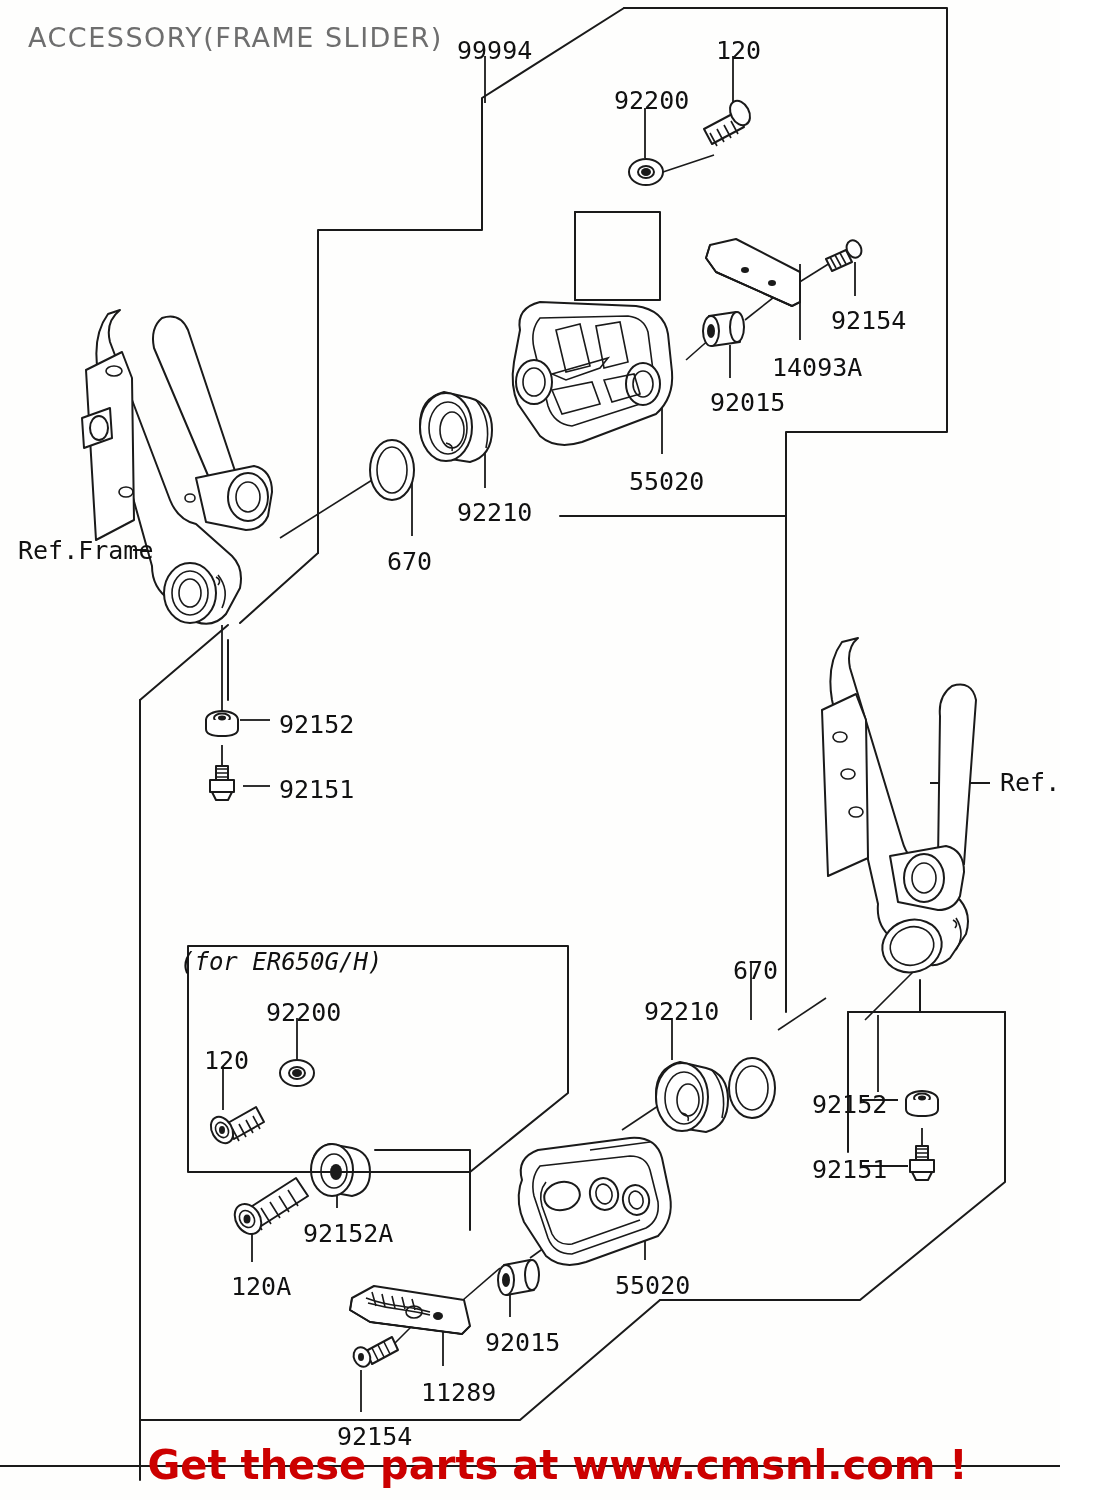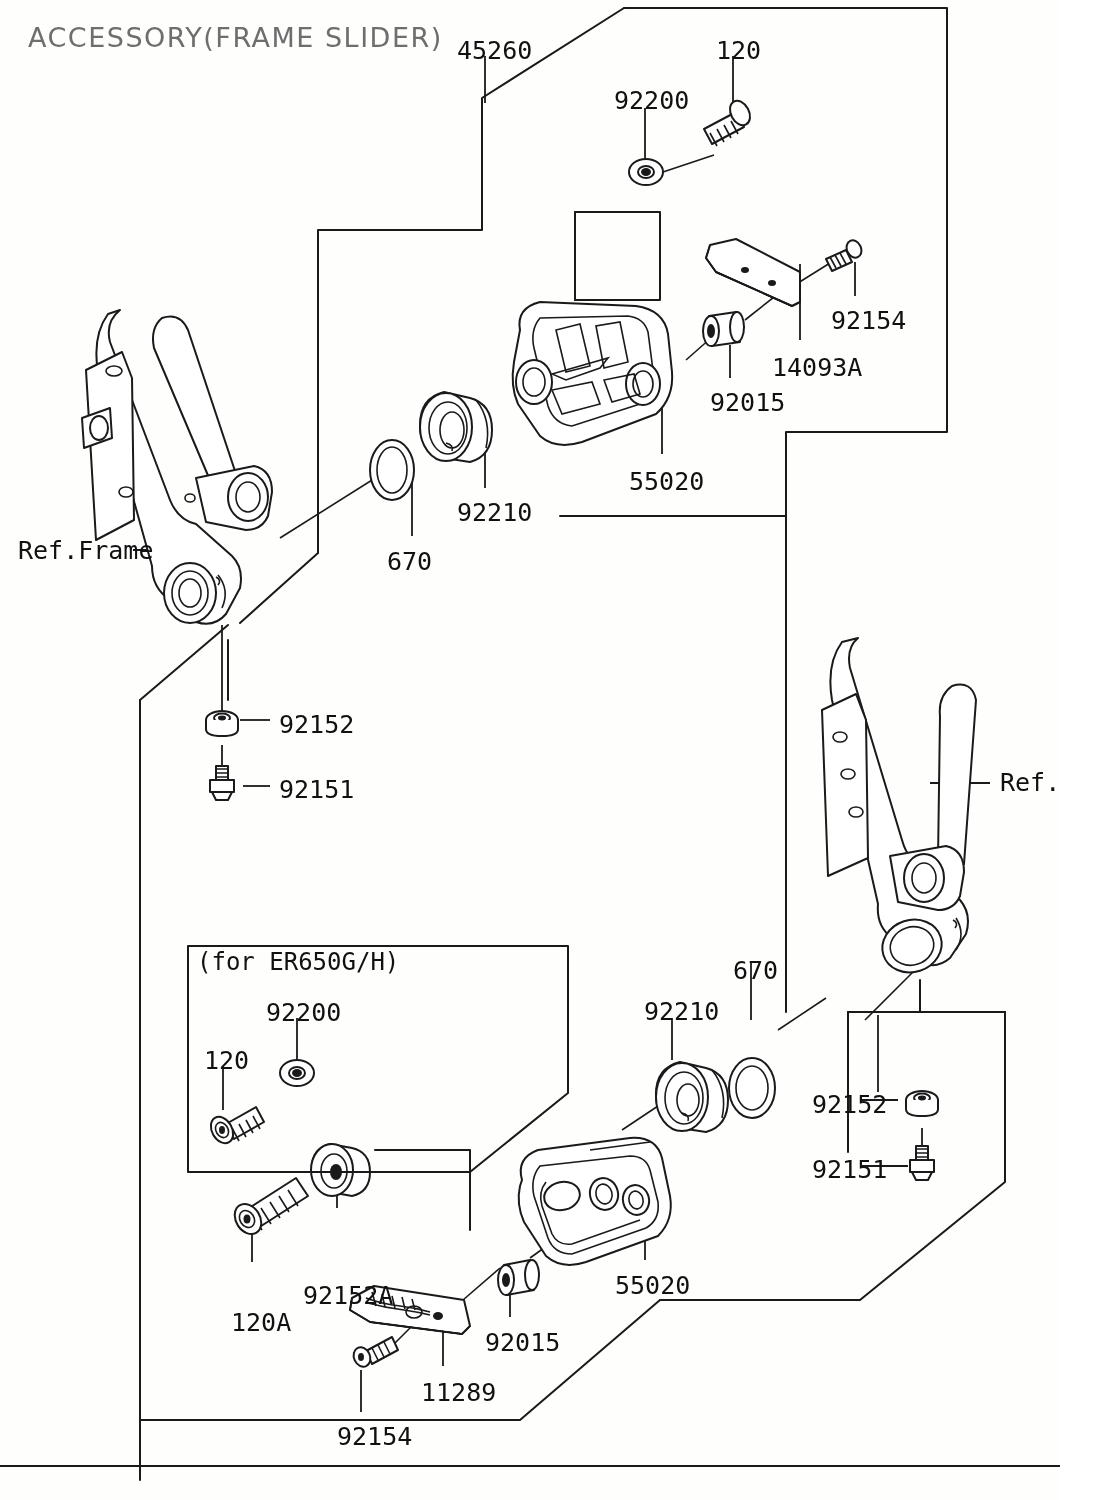--- a/index.html
+++ b/index.html
@@ -409,43 +409,44 @@
       <path class="sf" d="M226 1124 L256 1107 L264 1122 L234 1139 Z"></path>
       <path class="thin" d="M232 1128 L239 1141 M239 1124 L246 1137 M246 1120 L253 1133 M253 1116 L260 1129"></path>
       <ellipse class="sf" cx="222" cy="1130" rx="10" ry="14" transform="rotate(-30 222 1130)"></ellipse>
       <ellipse class="thin" cx="222" cy="1130" rx="6" ry="8" transform="rotate(-30 222 1130)"></ellipse>
       <ellipse class="dk" cx="222" cy="1130" rx="3" ry="4"></ellipse>
     </g>
 
     <path class="s" d="M0 1466 L1115 1466" stroke="none"></path>
   </svg>
 
-  <div class="lbl" style="left:457px;top:38px;">45260</div>
+  <div class="lbl" style="left:457px;top:38px;">99994</div>
   <div class="lbl" style="left:716px;top:38px;">120</div>
   <div class="lbl" style="left:614px;top:88px;">92200</div>
   <div class="lbl" style="left:831px;top:308px;">92154</div>
   <div class="lbl" style="left:772px;top:355px;text-align:right;">14093A</div>
   <div class="lbl" style="left:710px;top:390px;">92015</div>
   <div class="lbl" style="left:629px;top:469px;">55020</div>
   <div class="lbl" style="left:457px;top:500px;">92210</div>
   <div class="lbl" style="left:387px;top:549px;">670</div>
   <div class="lbl" style="left:279px;top:712px;">92152</div>
   <div class="lbl" style="left:279px;top:777px;">92151</div>
   <div class="lbl" style="left:266px;top:1000px;">92200</div>
   <div class="lbl" style="left:204px;top:1048px;">120</div>
   <div class="lbl" style="left:644px;top:999px;">92210</div>
   <div class="lbl" style="left:733px;top:958px;">670</div>
   <div class="lbl" style="left:812px;top:1092px;">92152</div>
   <div class="lbl" style="left:812px;top:1157px;">92151</div>
-  <div class="lbl" style="left:303px;top:1283px;">92152A</div>
-  <div class="lbl" style="left:231px;top:1274px;margin-top:36px;">120A</div>
+  <div class="lbl" style="left:303px;top:1221px;">92152A</div>
+  <div class="lbl" style="left:231px;top:1274px;">120A</div>
   <div class="lbl" style="left:615px;top:1273px;">55020</div>
   <div class="lbl" style="left:485px;top:1330px;">92015</div>
   <div class="lbl" style="left:421px;top:1380px;">11289</div>
   <div class="lbl" style="left:337px;top:1424px;">92154</div>
 
   <div class="lbl" style="left:18px;top:538px;">Ref.Frame</div>
   <div class="lbl" style="left:1000px;top:770px;">Ref.Frame</div>
 
-  <div class="lbl small" style="left:197px;top:950px;">(for ER650G/H)</div>
-
+  <div class="lbl small" style="left:180px;top:950px;font-style:italic;">(for ER650G/H)</div>
+
+  <div id="banner">Get these parts at www.cmsnl.com !</div>
 
 </div>
 
 </body></html>

